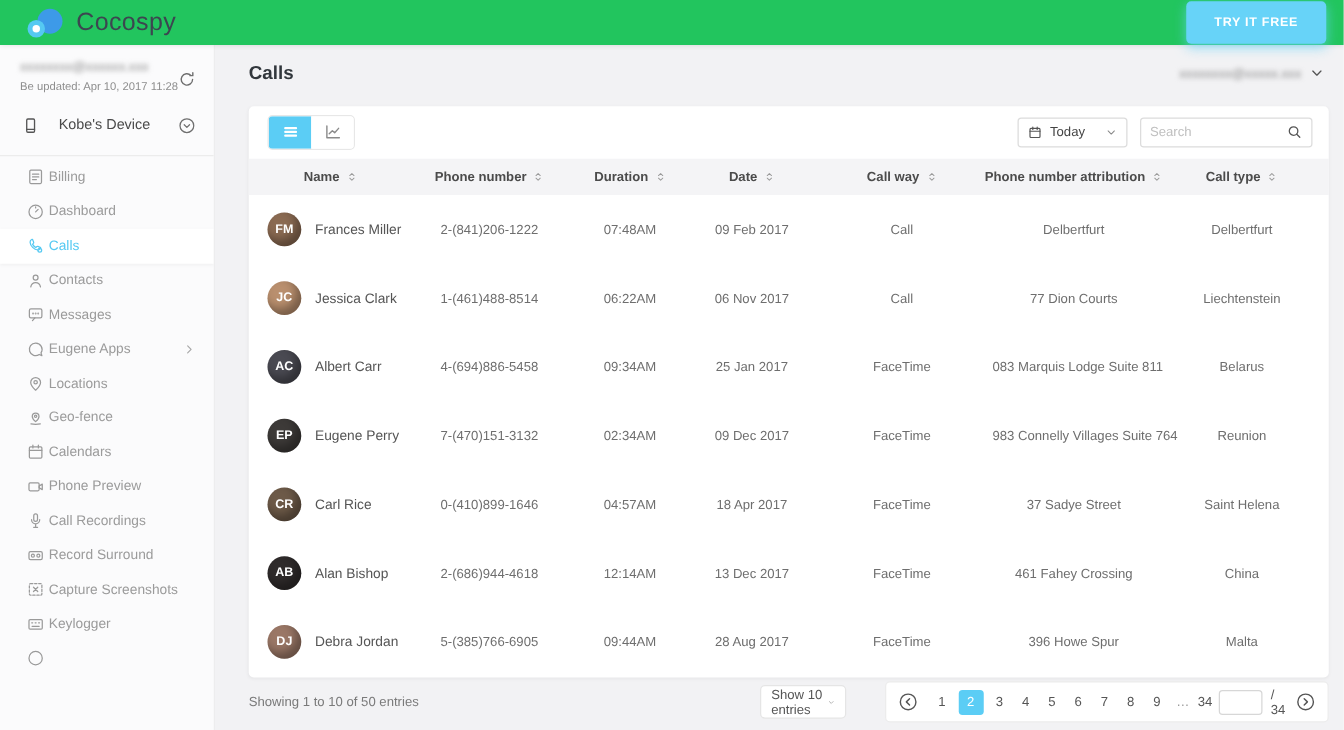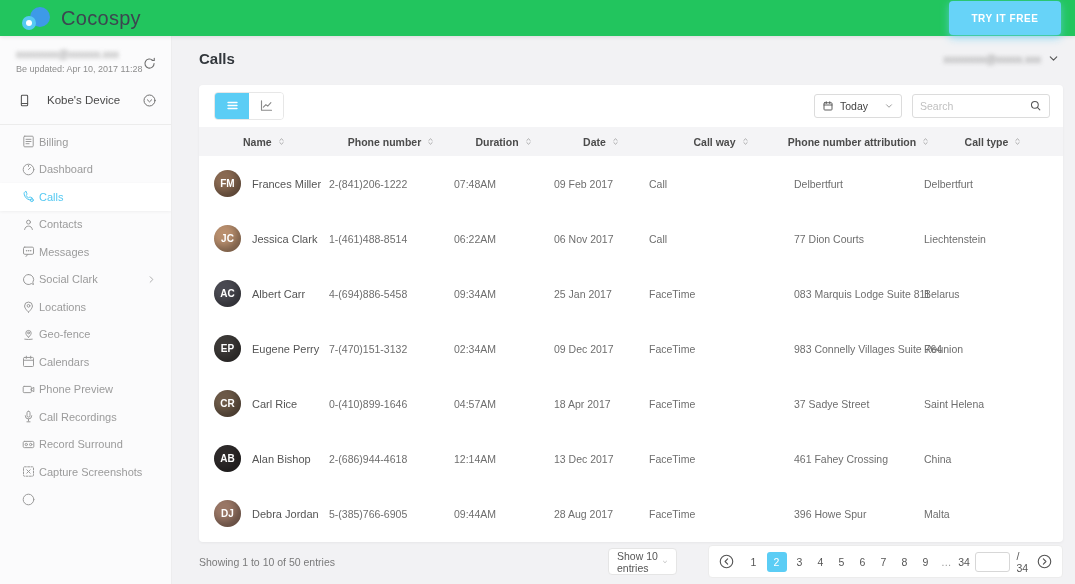--- a/index.html
+++ b/index.html
@@ -66,21 +66,21 @@
   .searchbox input::placeholder { color:#c0c0c0; }
   .searchbox .search-icon { width:13px; height:13px; color:#555; }
 
   .tgrid { display:grid; grid-template-columns:130px 125px 100px 95px 145px 130px 1fr; align-items:center; }
   .thead { height:29px; margin-top:9px; background:#f4f4f6; }
   .th { display:flex; align-items:center; justify-content:center; font-size:10.5px; font-weight:bold;
         color:#4b4b4b; cursor:pointer; white-space:nowrap; }
   .th .sort-icon { width:9px; height:13px; color:#9a9a9a; margin-left:5px; flex:none; }
   .th.th-name { justify-content:flex-start; padding-left:44px; }
   .trow { height:55px; }
-  .cell { text-align:left; font-size:10.5px; color:#6e6e6e; white-space:nowrap; }
+  .cell { text-align:center; font-size:10.5px; color:#6e6e6e; white-space:nowrap; }
   .cell-name { display:flex; align-items:center; padding-left:15px; white-space:nowrap; }
   .avatar { width:27px; height:27px; border-radius:50%; color:#fff; font-size:10px; font-weight:bold;
             display:flex; align-items:center; justify-content:center; flex:none;
             box-shadow:inset -4px -5px 8px rgba(0,0,0,.35); }
   .row-name { font-size:11px; color:#555; margin-left:11px; }
   .row-trash { width:13px; height:14px; color:#5bcdf5; margin-left:9px; cursor:pointer; }
 
   
   .showing { position:absolute; left:27px; top:520px; font-size:10.5px; color:#7a7a7a; }
   .show-entries { position:absolute; left:436px; top:512px; width:69px; height:27px; background:#fff;
@@ -187,21 +187,21 @@
           </svg>
         </span>
     <span class="mi-label">Messages</span>
   </div>
       <div class="menu-item">
     <span class="icon mi-icon">
           <svg viewBox="0 0 24 24" fill="none" stroke="currentColor" stroke-width="1.6" stroke-linecap="round" stroke-linejoin="round">
             <path d="M12 4a8 8 0 1 0 4.6 14.5L20 20l-1.1-3.6A8 8 0 0 0 12 4z"></path>
           </svg>
         </span>
-    <span class="mi-label">Social Clark</span>
+    <span class="mi-label">Eugene Apps</span>
   <span class="icon mi-arrow">
           <svg viewBox="0 0 24 24" fill="none" stroke="currentColor" stroke-width="2" stroke-linecap="round" stroke-linejoin="round">
             <path d="M9 6l6 6-6 6"></path>
           </svg>
         </span>
       </div>
       <div class="menu-item">
     <span class="icon mi-icon">
           <svg viewBox="0 0 24 24" fill="none" stroke="currentColor" stroke-width="1.6" stroke-linecap="round" stroke-linejoin="round">
             <path d="M12 21s-6.3-5.5-6.3-9.8A6.3 6.3 0 0 1 18.3 11.2C18.3 15.5 12 21 12 21z"></path>
@@ -258,20 +258,29 @@
     <span class="mi-label">Record Surround</span>
   </div>
       <div class="menu-item">
     <span class="icon mi-icon">
           <svg viewBox="0 0 24 24" fill="none" stroke="currentColor" stroke-width="1.6" stroke-linecap="round" stroke-linejoin="round">
             <rect x="4" y="4.5" width="16" height="15" rx="1.5" stroke-dasharray="3 2.2"></rect>
             <path d="M9.3 9.3l5.4 5.4M14.7 9.3l-5.4 5.4"></path>
           </svg>
         </span>
     <span class="mi-label">Capture Screenshots</span>
+  </div>
+      <div class="menu-item">
+    <span class="icon mi-icon">
+          <svg viewBox="0 0 24 24" fill="none" stroke="currentColor" stroke-width="1.6" stroke-linecap="round" stroke-linejoin="round">
+            <rect x="3.5" y="6" width="17" height="12" rx="1.5"></rect>
+            <path d="M7 10h1.2M11.4 10h1.2M15.8 10h1.2M7.5 14.5h9"></path>
+          </svg>
+        </span>
+    <span class="mi-label">Keylogger</span>
   </div>
       <div class="menu-item">
     <span class="icon mi-icon">
           <svg viewBox="0 0 24 24" fill="none" stroke="currentColor" stroke-width="1.6" stroke-linecap="round" stroke-linejoin="round">
             <circle cx="12" cy="12" r="8.5"></circle>
           </svg>
         </span>
     <span class="mi-label"></span>
   </div>
     </div>

